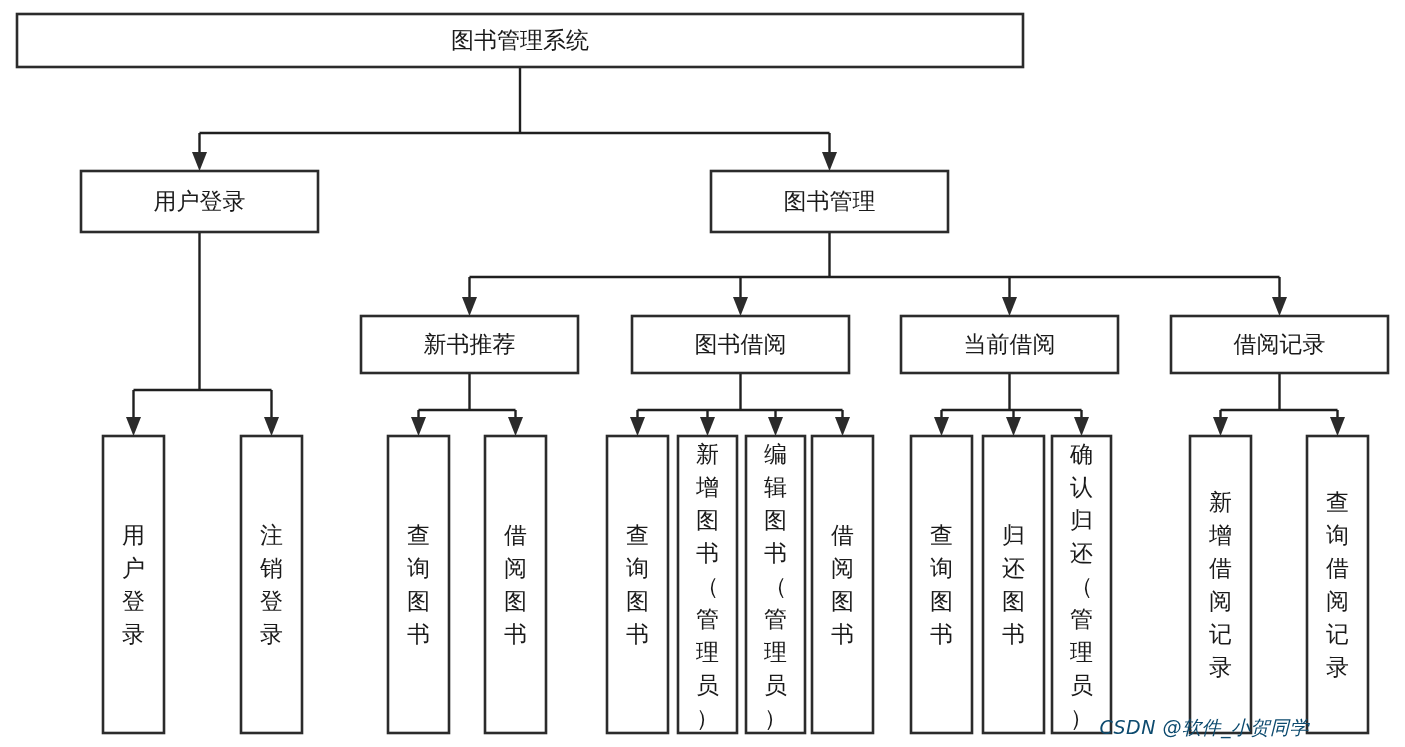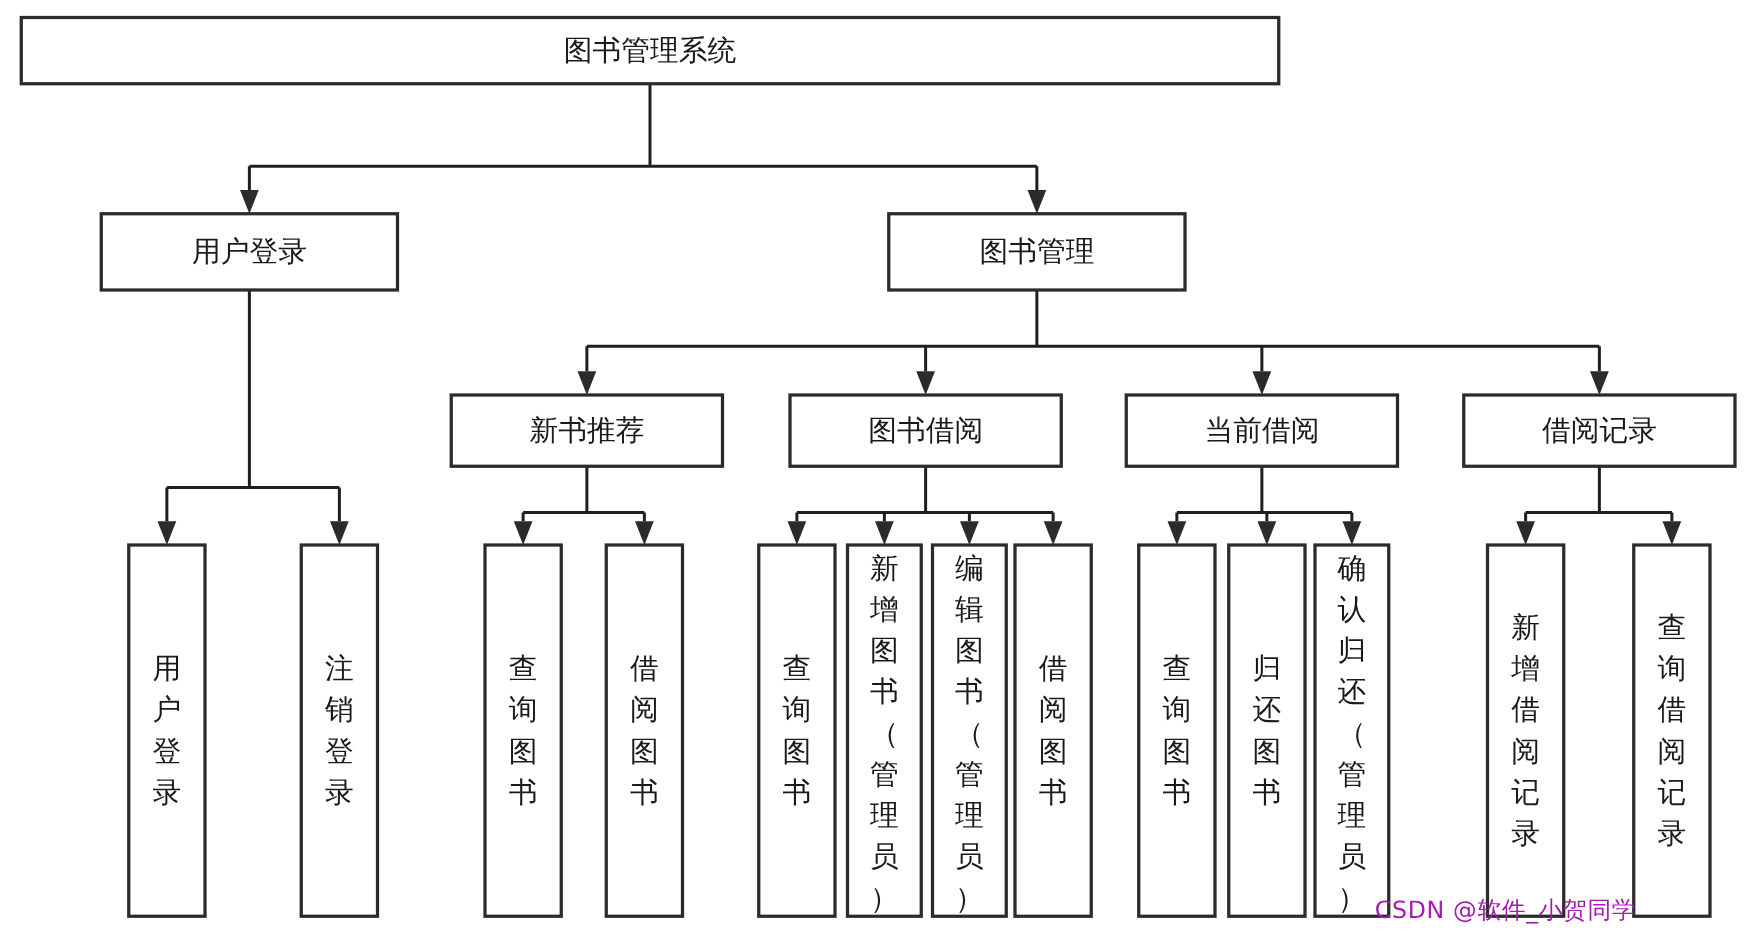--- a/index.html
+++ b/index.html
@@ -53,23 +53,24 @@
   .arrow-head {
     fill: #2b2b2b;
     stroke: none;
   }
   .watermark {
     position: absolute;
     right: 12px;
     bottom: 6px;
     font-family: "DejaVu Sans", "Liberation Sans", sans-serif;
     font-size: 19px;
-    color: #a21caf;
+    color: #0c4a6e;
     white-space: nowrap;
     letter-spacing: 0.5px;
+    font-style: italic;
   }
 </style>
 </head>
 <body>
 
 <div id="diagram-root">
 
   <svg id="flow-svg" viewBox="0 0 1405 747">
     <g id="connector-layer">
         <line x1="520" y1="67" x2="520" y2="133" class="connector"></line>

